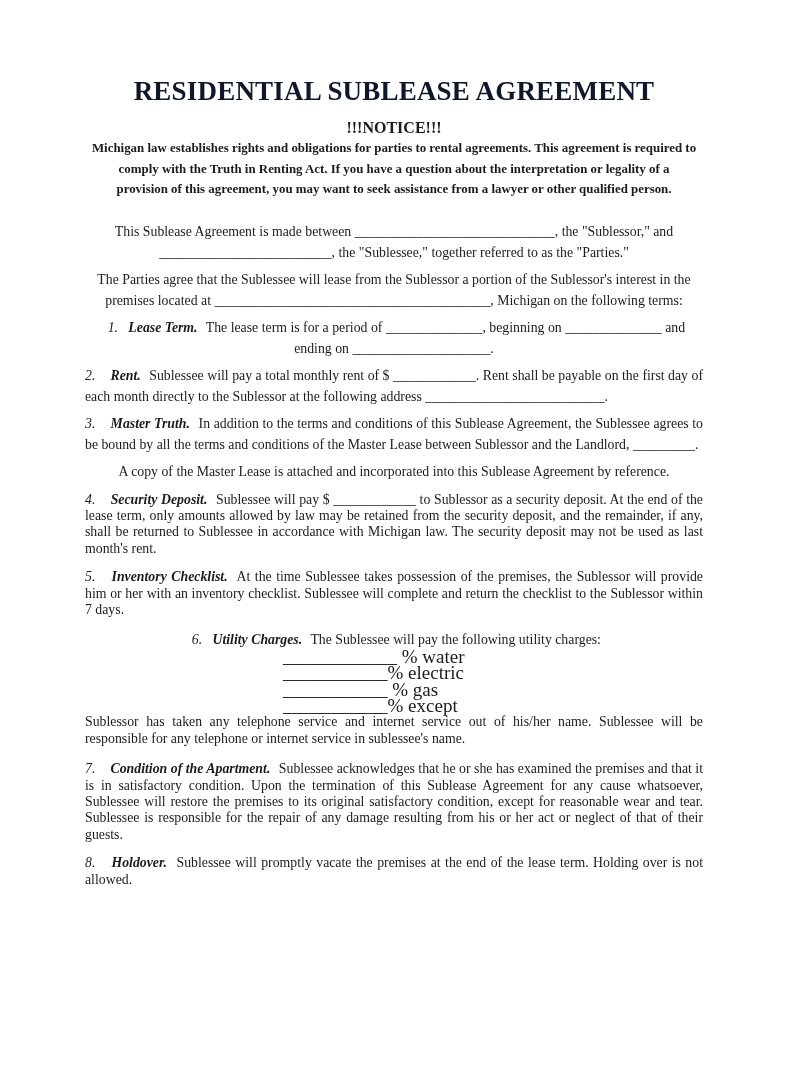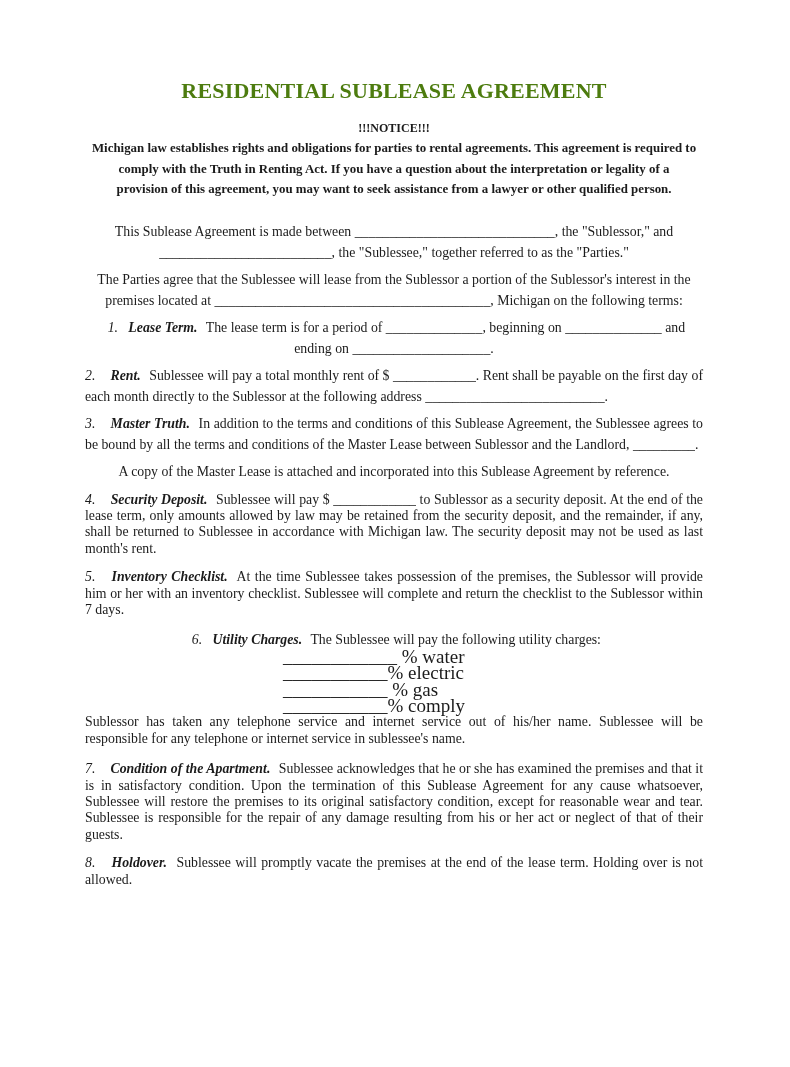--- a/index.html
+++ b/index.html
@@ -9,30 +9,30 @@
     height: 1067px;
     background: #ffffff;
     overflow: hidden;
     font-family: "Liberation Serif", "DejaVu Serif", serif;
     color: #1b1b1b;
   }
   .content { padding: 78px 87px 0 85px; }
 
   .doc-title {
     margin: 0;
-    font-size: 22px;
+    font-size: 27px;
     line-height: 26px;
     font-weight: bold;
     text-align: center;
     letter-spacing: 0.2px;
-    color: #4d7c0f;
+    color: #0f172a;
   }
   .notice-heading {
     margin-top: 14px;
-    font-size: 12px;
+    font-size: 16px;
     line-height: 20px;
     font-weight: bold;
     text-align: center;
   }
   .notice-line {
     font-size: 12.9px;
     line-height: 20.5px;
     font-weight: bold;
     text-align: center;
     white-space: nowrap;
@@ -121,21 +121,21 @@
 
     <p class="para tight mt14">
       <span class="clause-num">6.</span>
       <span class="clause-head">Utility Charges.</span>
       <span>The Sublessee will pay the following utility charges:</span>
     </p>
 
     <div class="blank-line">____________ % water</div>
     <div class="blank-line">___________% electric</div>
     <div class="blank-line">___________ % gas</div>
-    <div class="blank-line">___________% comply</div>
+    <div class="blank-line">___________% except</div>
 
     <p class="para tight j" style="margin-top:0;">Sublessor has taken any telephone service and internet service out of his/her name. Sublessee will be responsible for any telephone or internet service in sublessee's name.</p>
 
     <p class="para tight j mt14">
       <span class="clause-num">7.</span>
       <span class="clause-head">Condition of the Apartment.</span>
       <span>Sublessee acknowledges that he or she has examined the premises and that it is in satisfactory condition. Upon the termination of this Sublease Agreement for any cause whatsoever, Sublessee will restore the premises to its original satisfactory condition, except for reasonable wear and tear. Sublessee is responsible for the repair of any damage resulting from his or her act or neglect of that of their guests.</span>
     </p>
 
     <p class="para tight j mt12">

